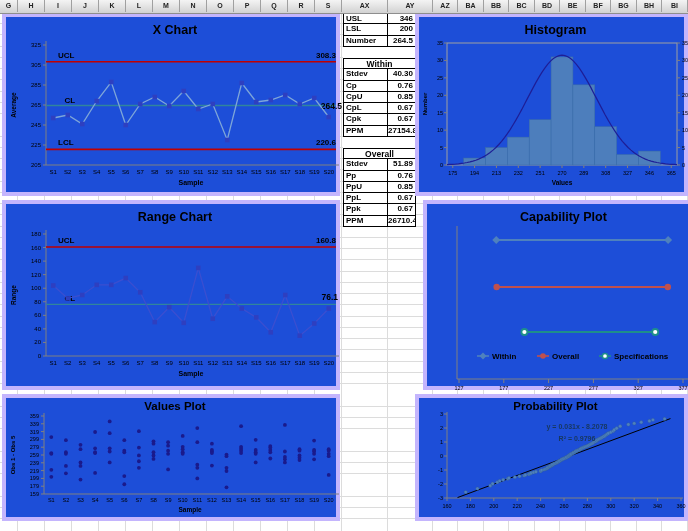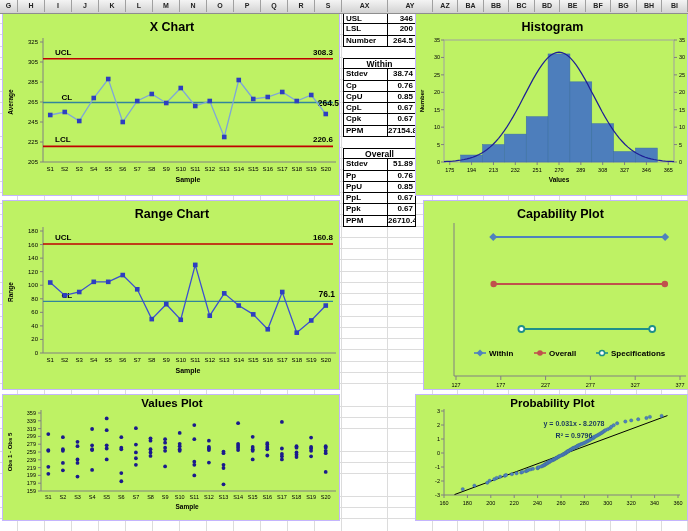--- a/index.html
+++ b/index.html
@@ -18,21 +18,21 @@
   #statstable{position:absolute;left:343px;top:13px;width:73px;z-index:2;background:#fff;}
   .srow{display:flex;height:11.25px;box-sizing:border-box;background:#fff;}
   .srow.bordered{border-left:1px solid #000;border-right:1px solid #000;border-bottom:1px solid #000;}
   .srow.topb{border-top:1px solid #000;}
   .srow.blank{background:transparent;border:none;}
   .scell{box-sizing:border-box;font-size:8px;font-weight:700;color:#000;line-height:10px;overflow:hidden;white-space:nowrap;}
   .slabel{width:44px;border-right:1px solid #000;padding-left:2px;}
   .svalue{flex:1;text-align:right;padding-right:2px;}
   .shdr{flex:1;text-align:center;font-size:8.5px;font-weight:700;line-height:10px;}
   
-  .chartbox{position:absolute;background:#bef264;border:1px solid #c4b5fd;z-index:2;box-sizing:border-box;}
+  .chartbox{position:absolute;background:#1d4ed8;border:4px solid #c4b5fd;z-index:2;box-sizing:border-box;}
   svg{display:block;font-family:"Liberation Sans",sans-serif;}
   svg text{font-family:"Liberation Sans",sans-serif;}
 </style>
 </head>
 <body>
 
 <div id="screen">
   <div id="colheaders">
       <div class="ch" style="left: 0px; width: 17px;">G</div>
       <div class="ch" style="left: 18px; width: 26px;">H</div>
@@ -99,21 +99,21 @@
       <div class="srow bordered">
         <div class="scell slabel">Number</div>
         <div class="scell svalue">264.5</div>
       </div>
       <div class="srow blank"></div>
       <div class="srow bordered topb">
         <div class="scell shdr">Within</div>
       </div>
       <div class="srow bordered">
         <div class="scell slabel">Stdev</div>
-        <div class="scell svalue">38.74</div>
+        <div class="scell svalue">40.30</div>
       </div>
       <div class="srow bordered">
         <div class="scell slabel">Cp</div>
         <div class="scell svalue">0.76</div>
       </div>
       <div class="srow bordered">
         <div class="scell slabel">CpU</div>
         <div class="scell svalue">0.85</div>
       </div>
       <div class="srow bordered">

